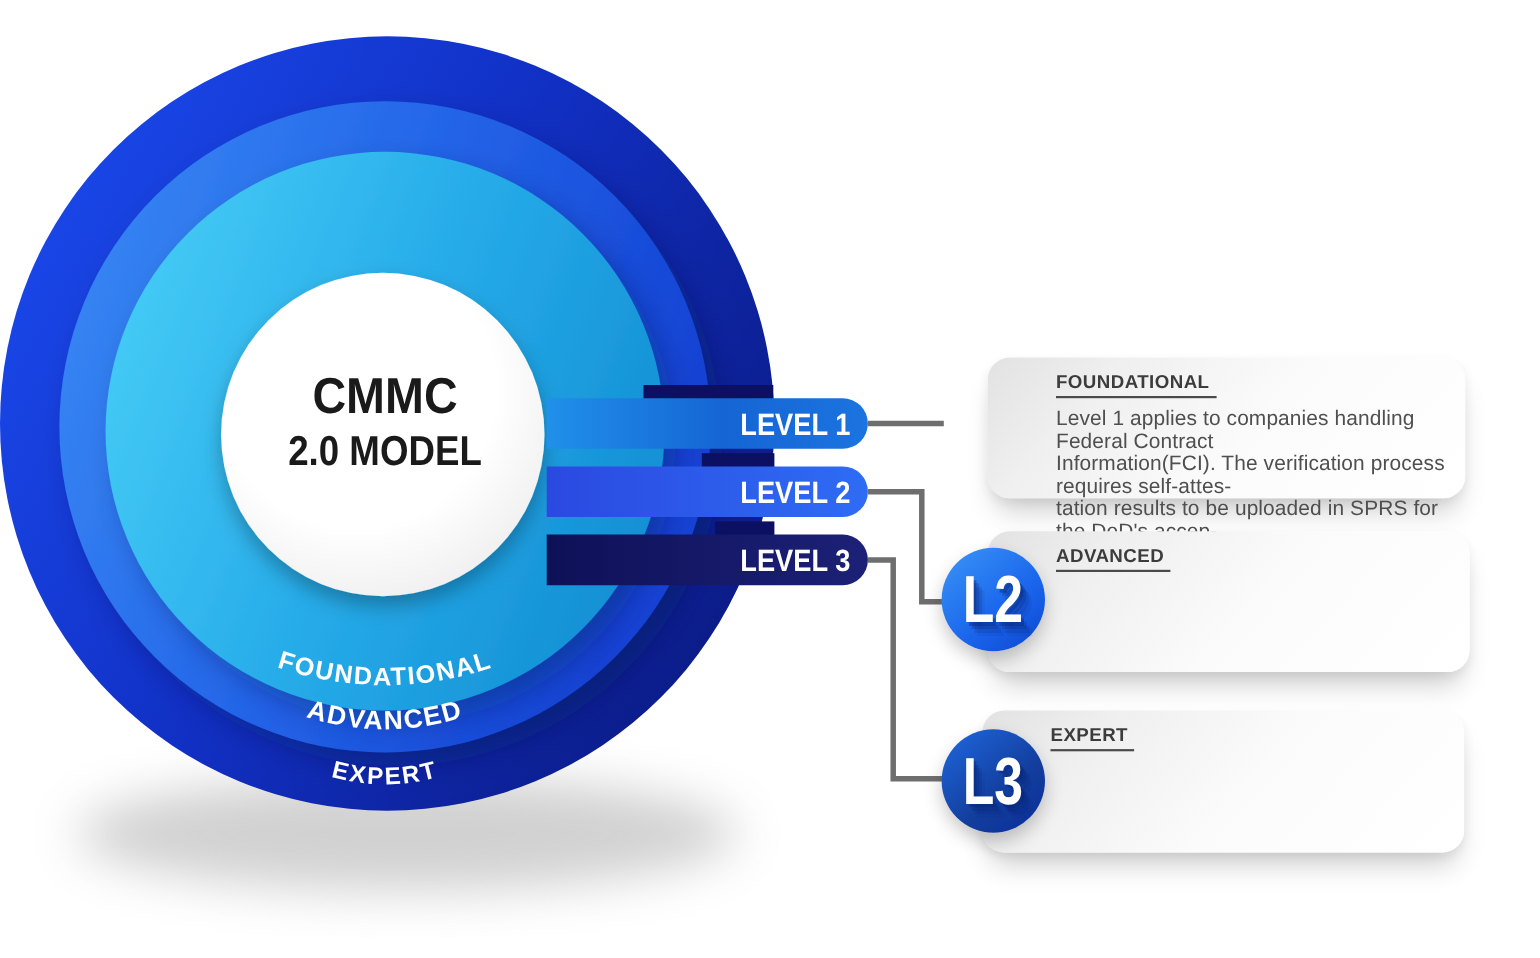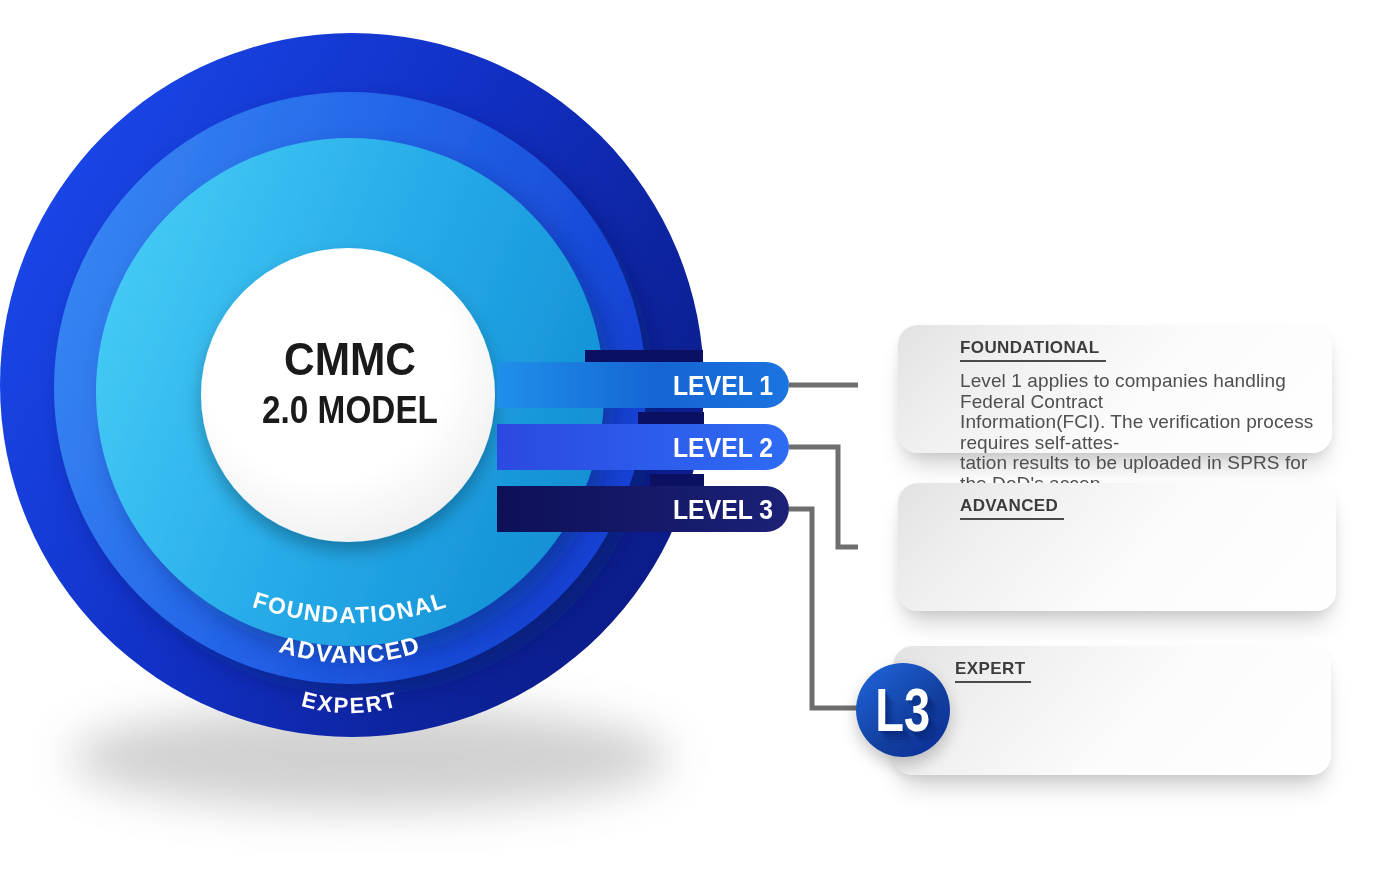--- a/index.html
+++ b/index.html
@@ -124,20 +124,23 @@
     <div class="card-heading">FOUNDATIONAL</div>
     <div class="card-body">Level 1 applies to companies handling Federal Contract
 Information(FCI). The verification process requires self-attes-
 tation results to be uploaded in SPRS for the DoD's accep-
 tance before certification is granted.</div>
   </div>
 
   <div class="card" style="left:898px;top:483px;width:438px;height:128px;">
     <div class="card-heading">ADVANCED</div>
   </div>
+  <div class="badge badge-l2" style="left:856px;top:498px;">
+    <span>L2</span>
+  </div>
 
   <div class="card" style="left:893px;top:646px;width:438px;height:129px;">
     <div class="card-heading">EXPERT</div>
   </div>
   <div class="badge badge-l3" style="left:856px;top:663px;">
     <span>L3</span>
   </div>
 
 </div>
 

